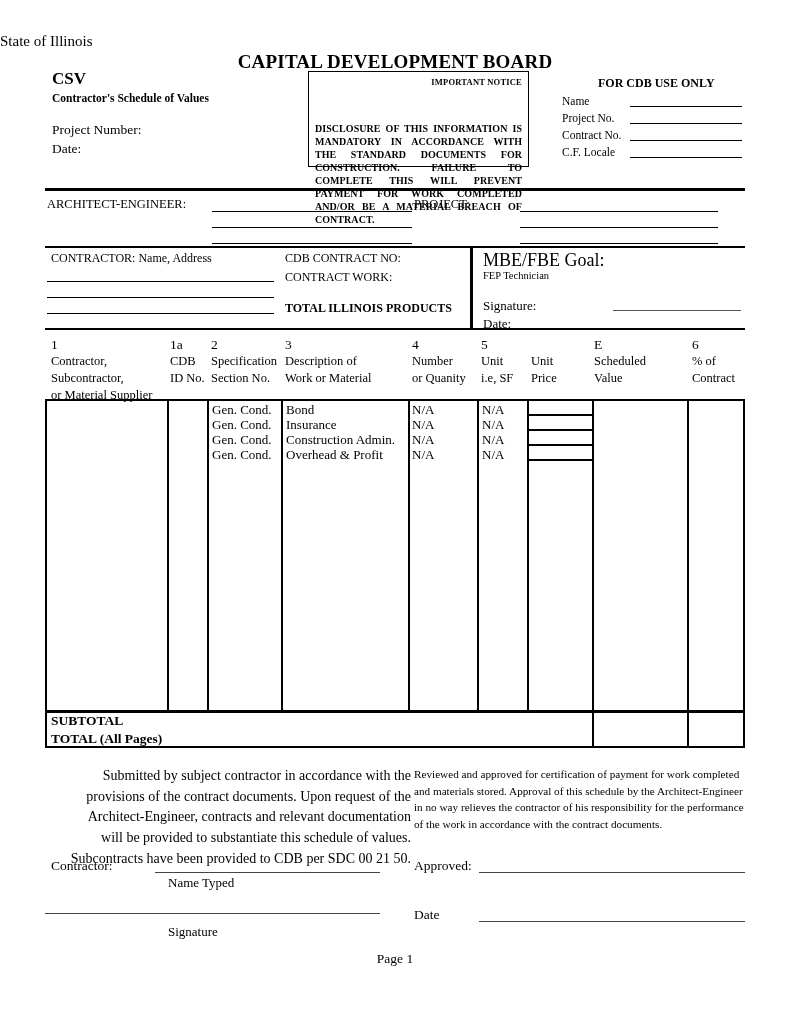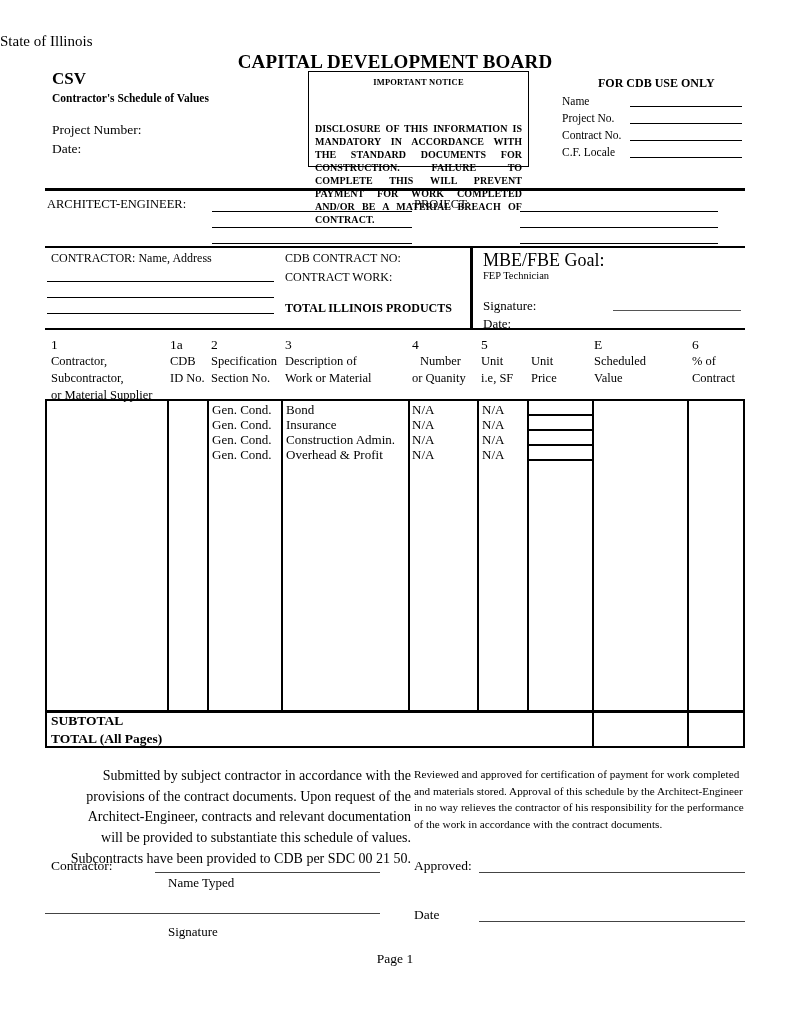--- a/index.html
+++ b/index.html
@@ -43,21 +43,21 @@
   }
 
   
   .notice-box {
     position: absolute; left: 308px; top: 71px;
     width: 221px; height: 96px;
     border: 1.6px solid #000;
     padding: 5px 6px 0 6px;
   }
   .notice-title {
-    text-align: center; font-size: 8.5px; font-weight: bold;
+    text-align: right; font-size: 8.5px; font-weight: bold;
     letter-spacing: .2px; margin-bottom: 20px;
   }
   .notice-body {
     font-size: 10px; font-weight: bold; line-height: 1.30;
     text-align: justify; letter-spacing: .05px; margin-top: 35px;
   }
 
   
   .cdb-title {
     position: absolute; left: 598px; top: 76px;
@@ -223,21 +223,21 @@
 
   <div class="colnum" style="left:211px; top:337px;">2</div>
   <div class="colhdr" style="left:211px; top:354px;">Specification</div>
   <div class="colhdr" style="left:211px; top:371px;">Section No.</div>
 
   <div class="colnum" style="left:285px; top:337px;">3</div>
   <div class="colhdr" style="left:285px; top:354px;">Description of</div>
   <div class="colhdr" style="left:285px; top:371px;">Work or Material</div>
 
   <div class="colnum" style="left:412px; top:337px;">4</div>
-  <div class="colhdr" style="left:412px; top:354px;margin-left:8px;">Number</div>
+  <div class="colhdr" style="left:412px; top:354px;">Number</div>
   <div class="colhdr" style="left:412px; top:371px;">or Quanity</div>
 
   <div class="colnum" style="left:481px; top:337px;">5</div>
   <div class="colhdr" style="left:481px; top:354px;">Unit</div>
   <div class="colhdr" style="left:481px; top:371px;">i.e, SF</div>
 
   <div class="colhdr" style="left:531px; top:354px;">Unit</div>
   <div class="colhdr" style="left:531px; top:371px;">Price</div>
 
   <div class="colnum" style="left:594px; top:337px;">E</div>

